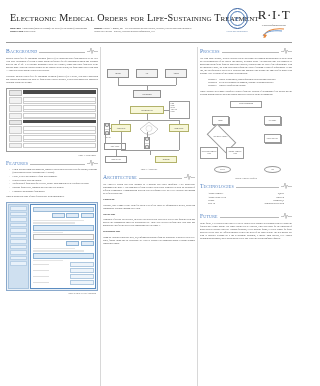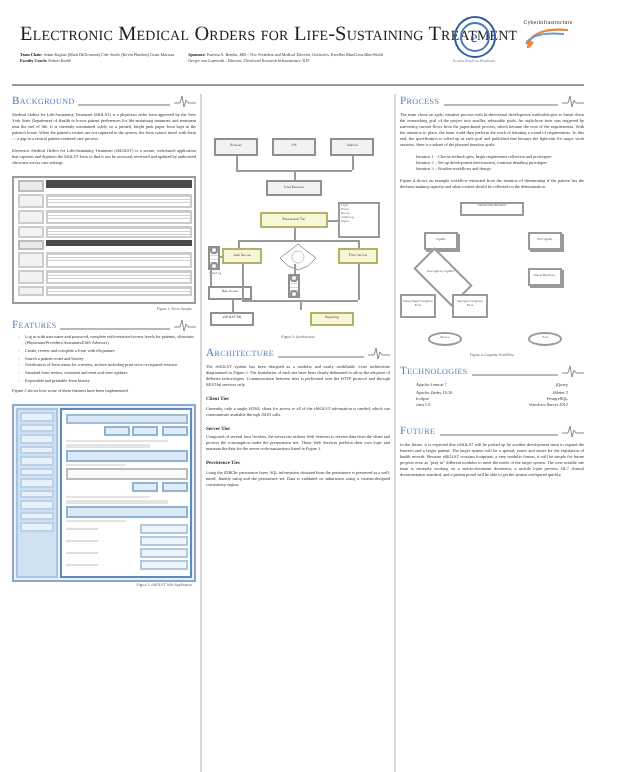--- a/index.html
+++ b/index.html
@@ -174,20 +174,21 @@
     </div>
 
     <div class="logos">
       <div class="seal">
         <div class="seal-mark">
           <div class="seal-inner">e</div>
         </div>
         <div class="seal-txt">Excellus BlueCross BlueShield</div>
       </div>
       <div class="rit">
+        <div class="rit-word">R·I·T</div>
         <div class="rit-sub">Cyberinfrastructure</div>
         <div class="rit-swoosh">
           <svg width="24" height="11" viewBox="0 0 24 11">
             <path d="M2 10 C2 3, 10 0, 22 1" stroke="#e8863a" stroke-width="1.1" fill="none"></path>
             <path d="M1 8 C3 4, 9 2, 20 3" stroke="#6b9bd2" stroke-width="1" fill="none"></path>
             <path d="M3 10 L1 6 L5 7 Z" fill="#e8863a"></path>
           </svg>
         </div>
       </div>
     </div>

